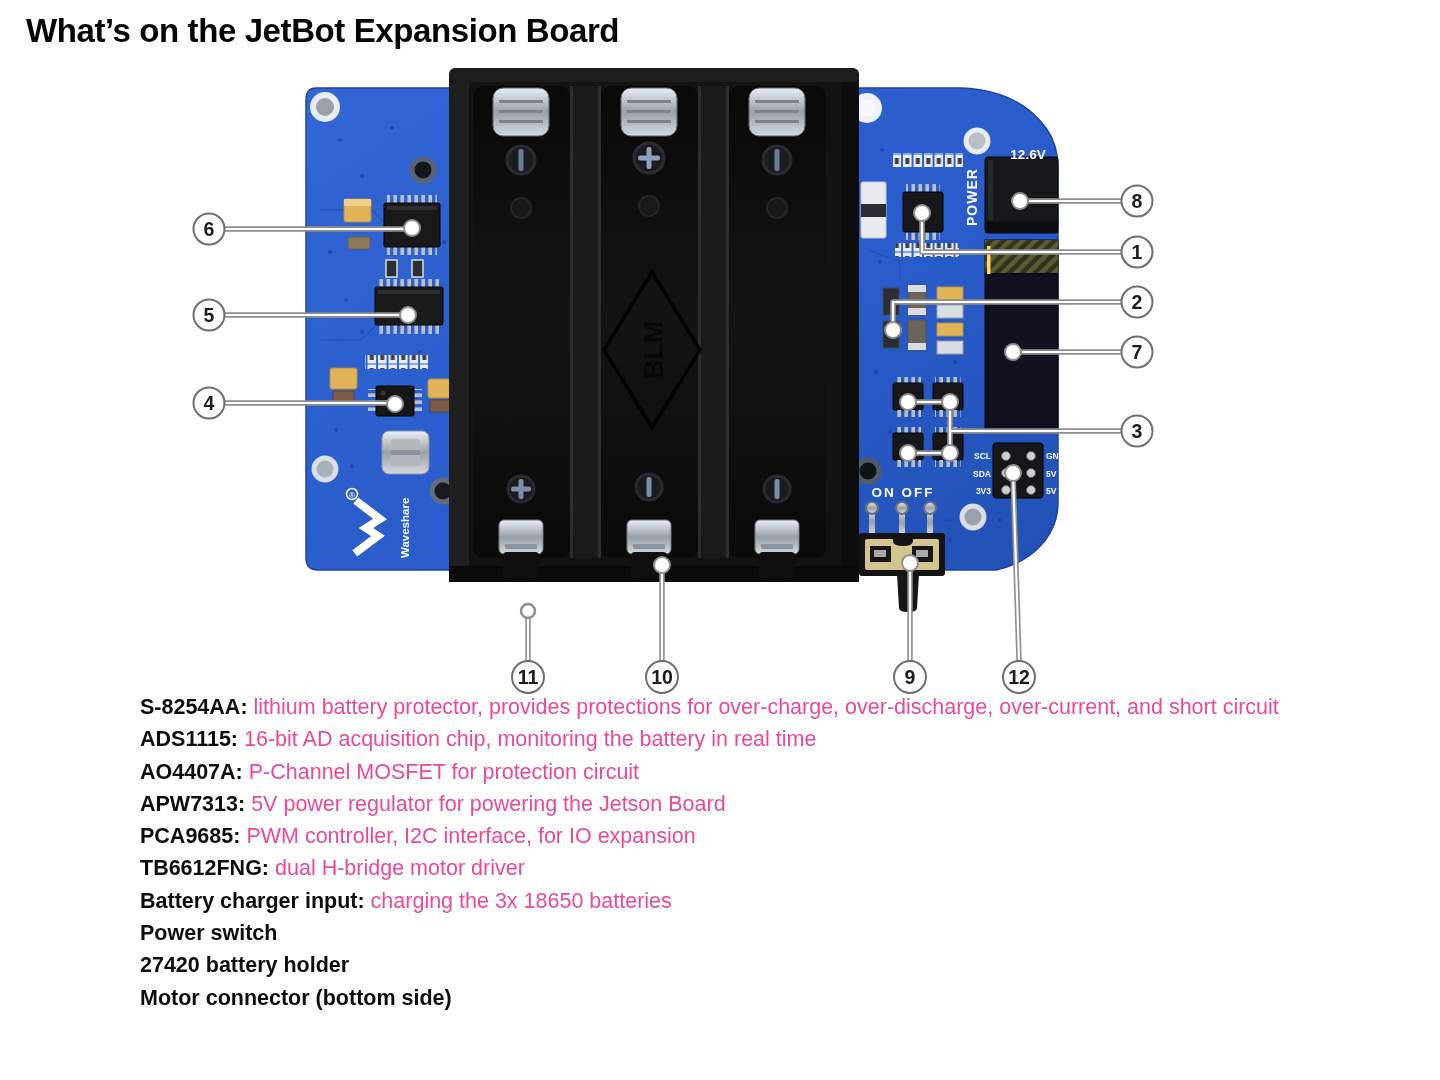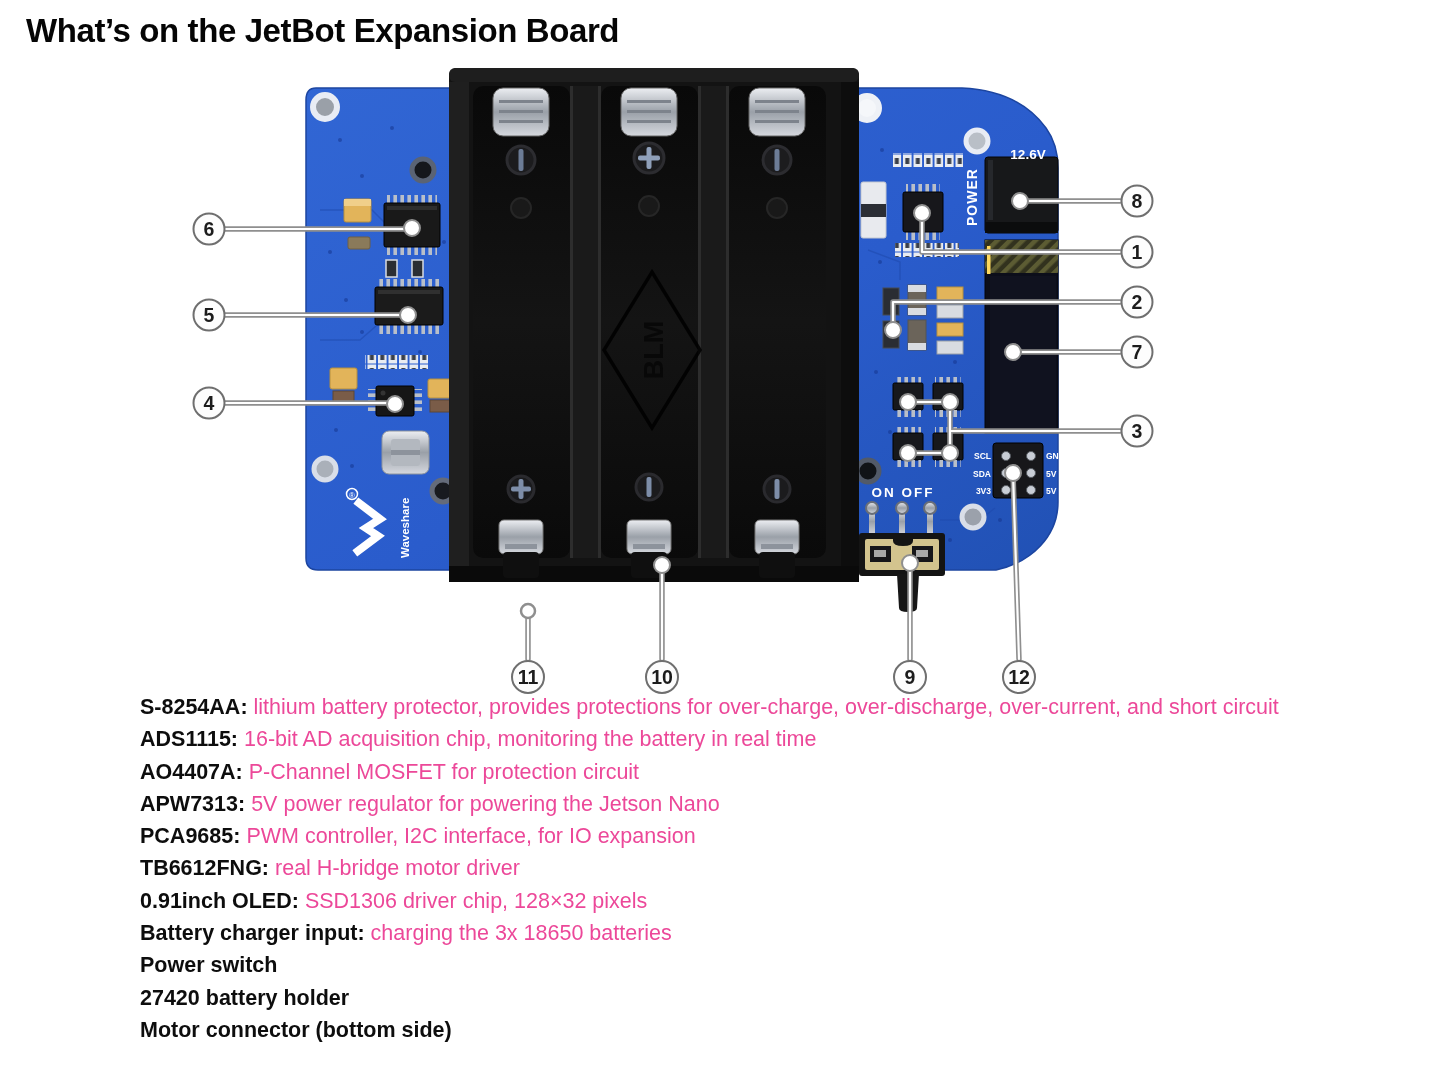--- a/index.html
+++ b/index.html
@@ -447,23 +447,22 @@
           <circle cx="1019" cy="677" r="16" fill="#fdfdfd" stroke="#6f6f6f" stroke-width="2"></circle>
           <text x="1019" y="684">12</text>
         </g>
     </g>
   </svg>
 
   <div class="legend">
     <div class="lg"><b>S-8254AA:</b><span>lithium battery protector, provides protections for over-charge, over-discharge, over-current, and short circuit</span></div>
     <div class="lg"><b>ADS1115:</b><span>16-bit AD acquisition chip, monitoring the battery in real time</span></div>
     <div class="lg"><b>AO4407A:</b><span>P-Channel MOSFET for protection circuit</span></div>
-    <div class="lg"><b>APW7313:</b><span>5V power regulator for powering the Jetson Nano</span></div>
+    <div class="lg"><b>APW7313:</b><span>5V power regulator for powering the Jetson Board</span></div>
     <div class="lg"><b>PCA9685:</b><span>PWM controller, I2C interface, for IO expansion</span></div>
-    <div class="lg"><b>TB6612FNG:</b><span>real H-bridge motor driver</span></div>
-    <div class="lg"><b>0.91inch OLED:</b><span>SSD1306 driver chip, 128×32 pixels</span></div>
+    <div class="lg"><b>TB6612FNG:</b><span>dual H-bridge motor driver</span></div>
     <div class="lg"><b>Battery charger input:</b><span>charging the 3x 18650 batteries</span></div>
     <div class="lg"><b>Power switch</b><span></span></div>
     <div class="lg"><b>27420 battery holder</b><span></span></div>
     <div class="lg"><b>Motor connector (bottom side)</b><span></span></div>
   </div>
 
 </div>
 
 </body></html>

